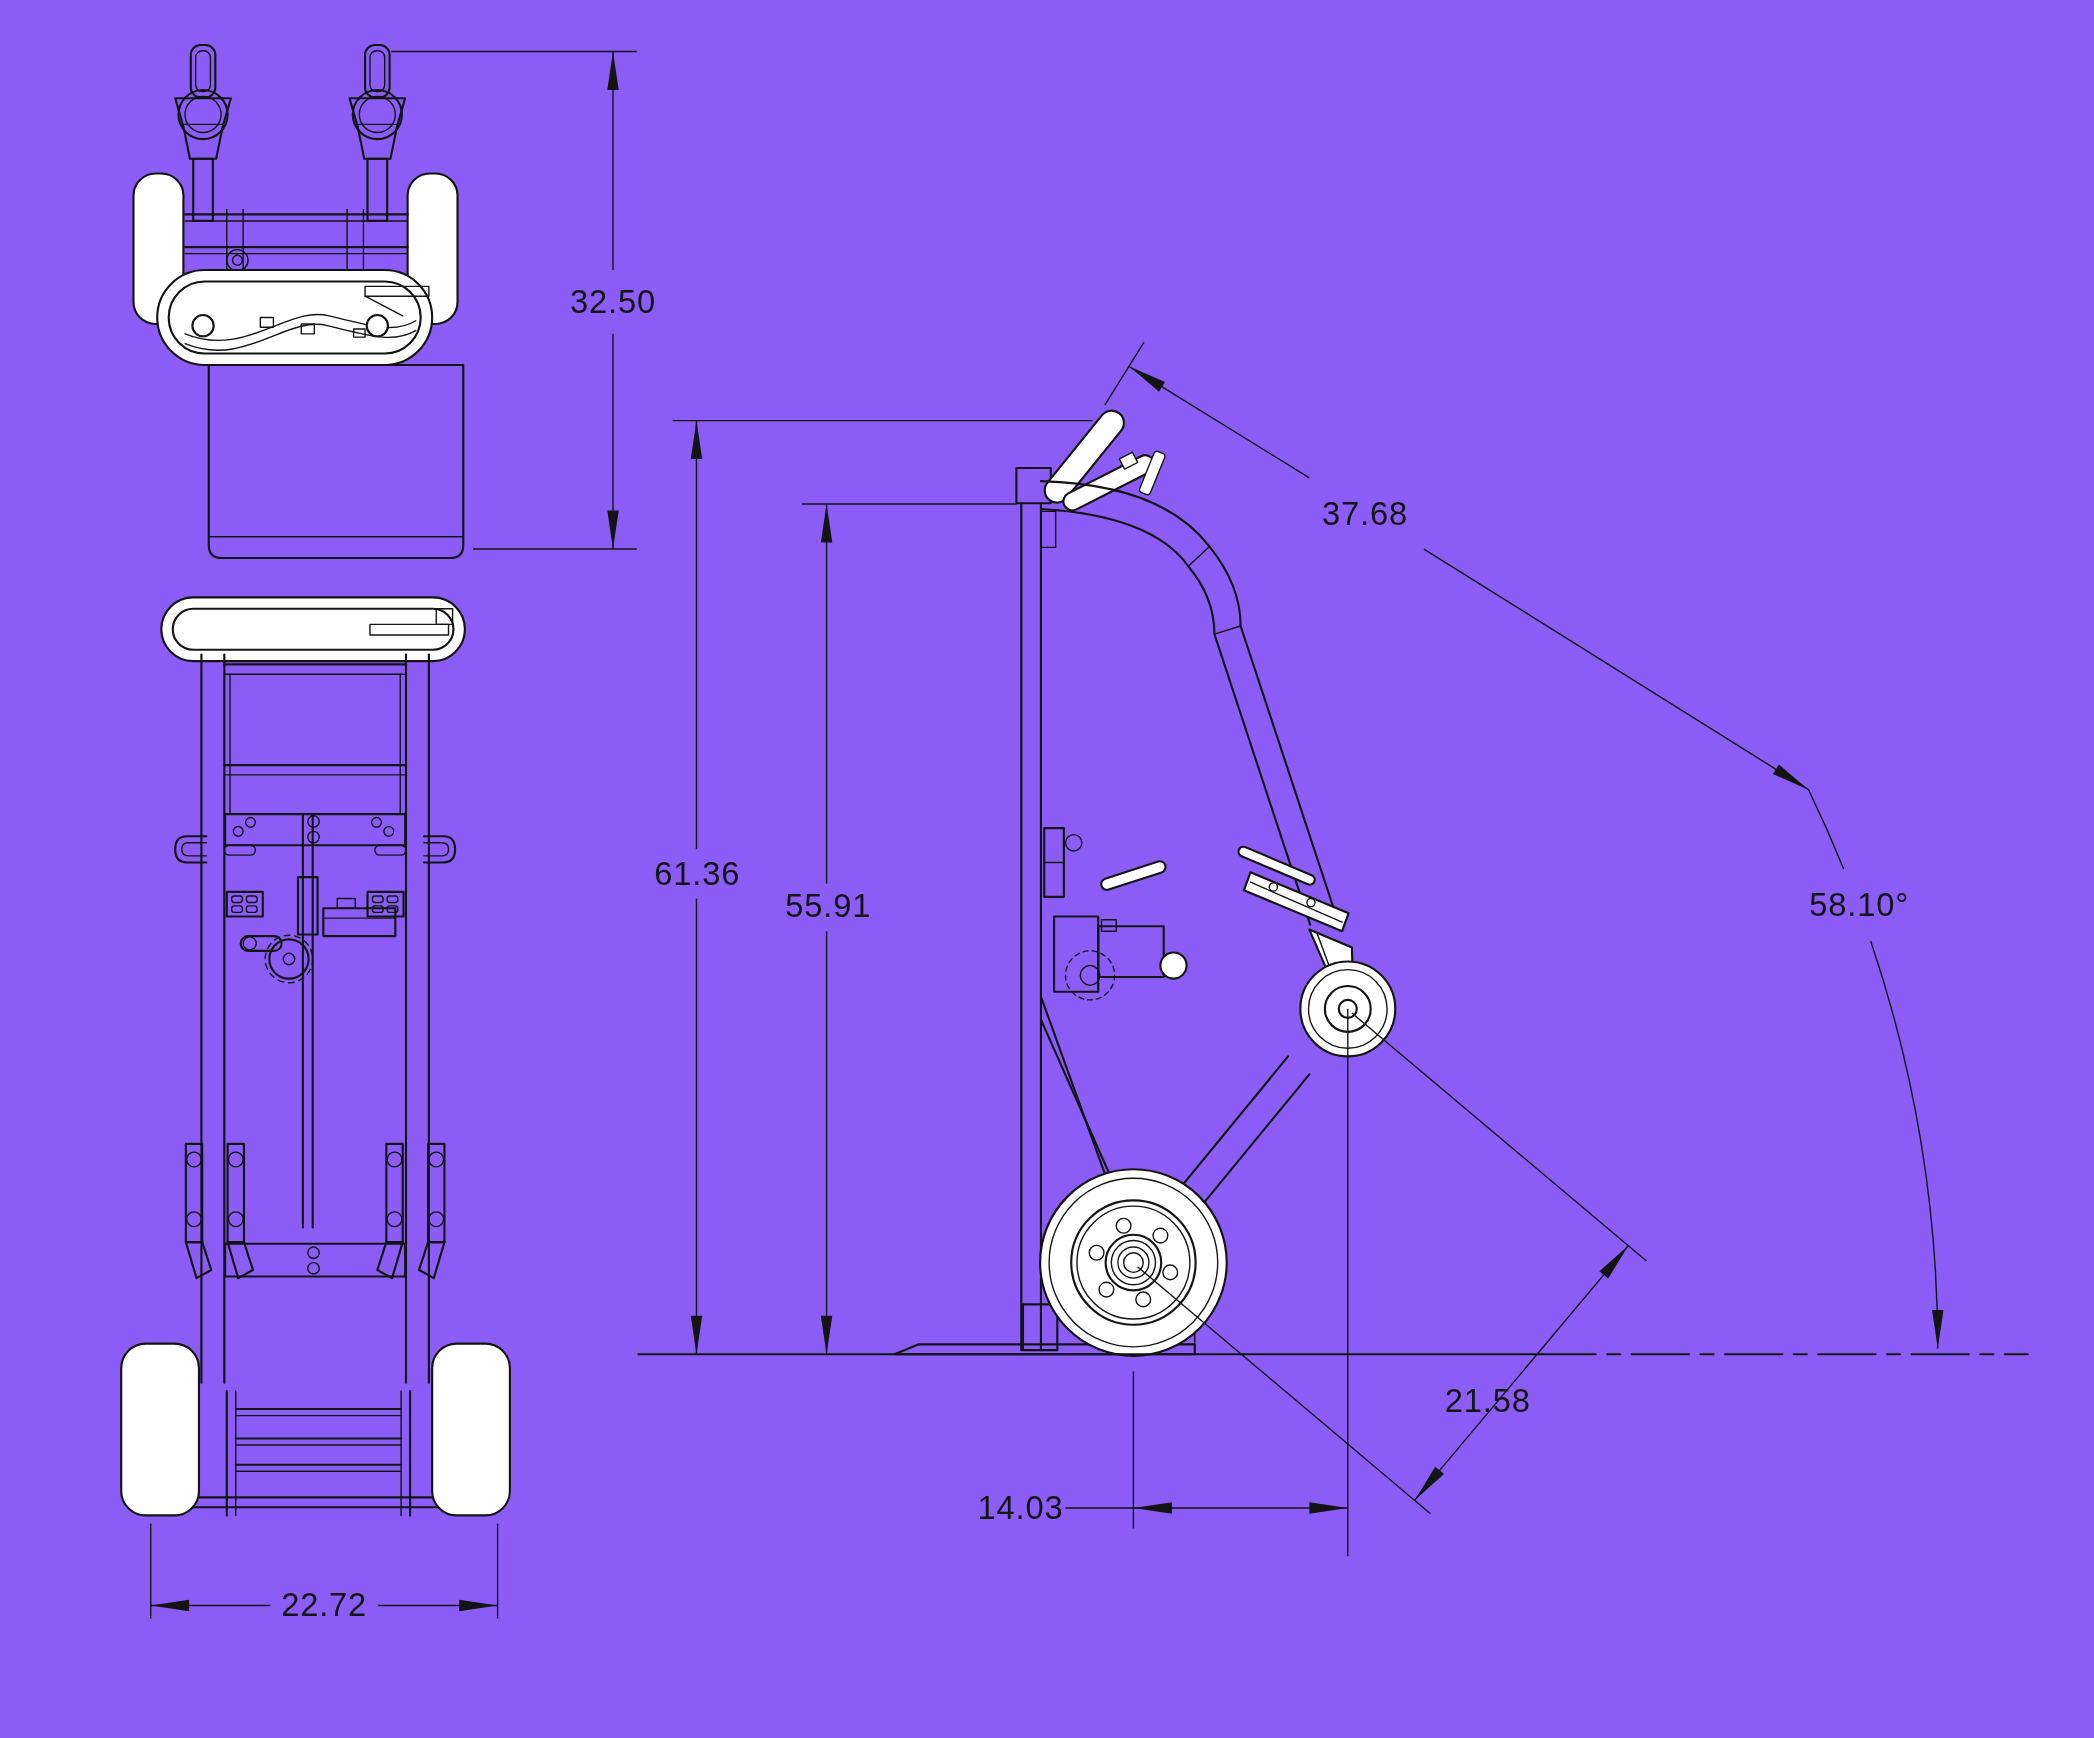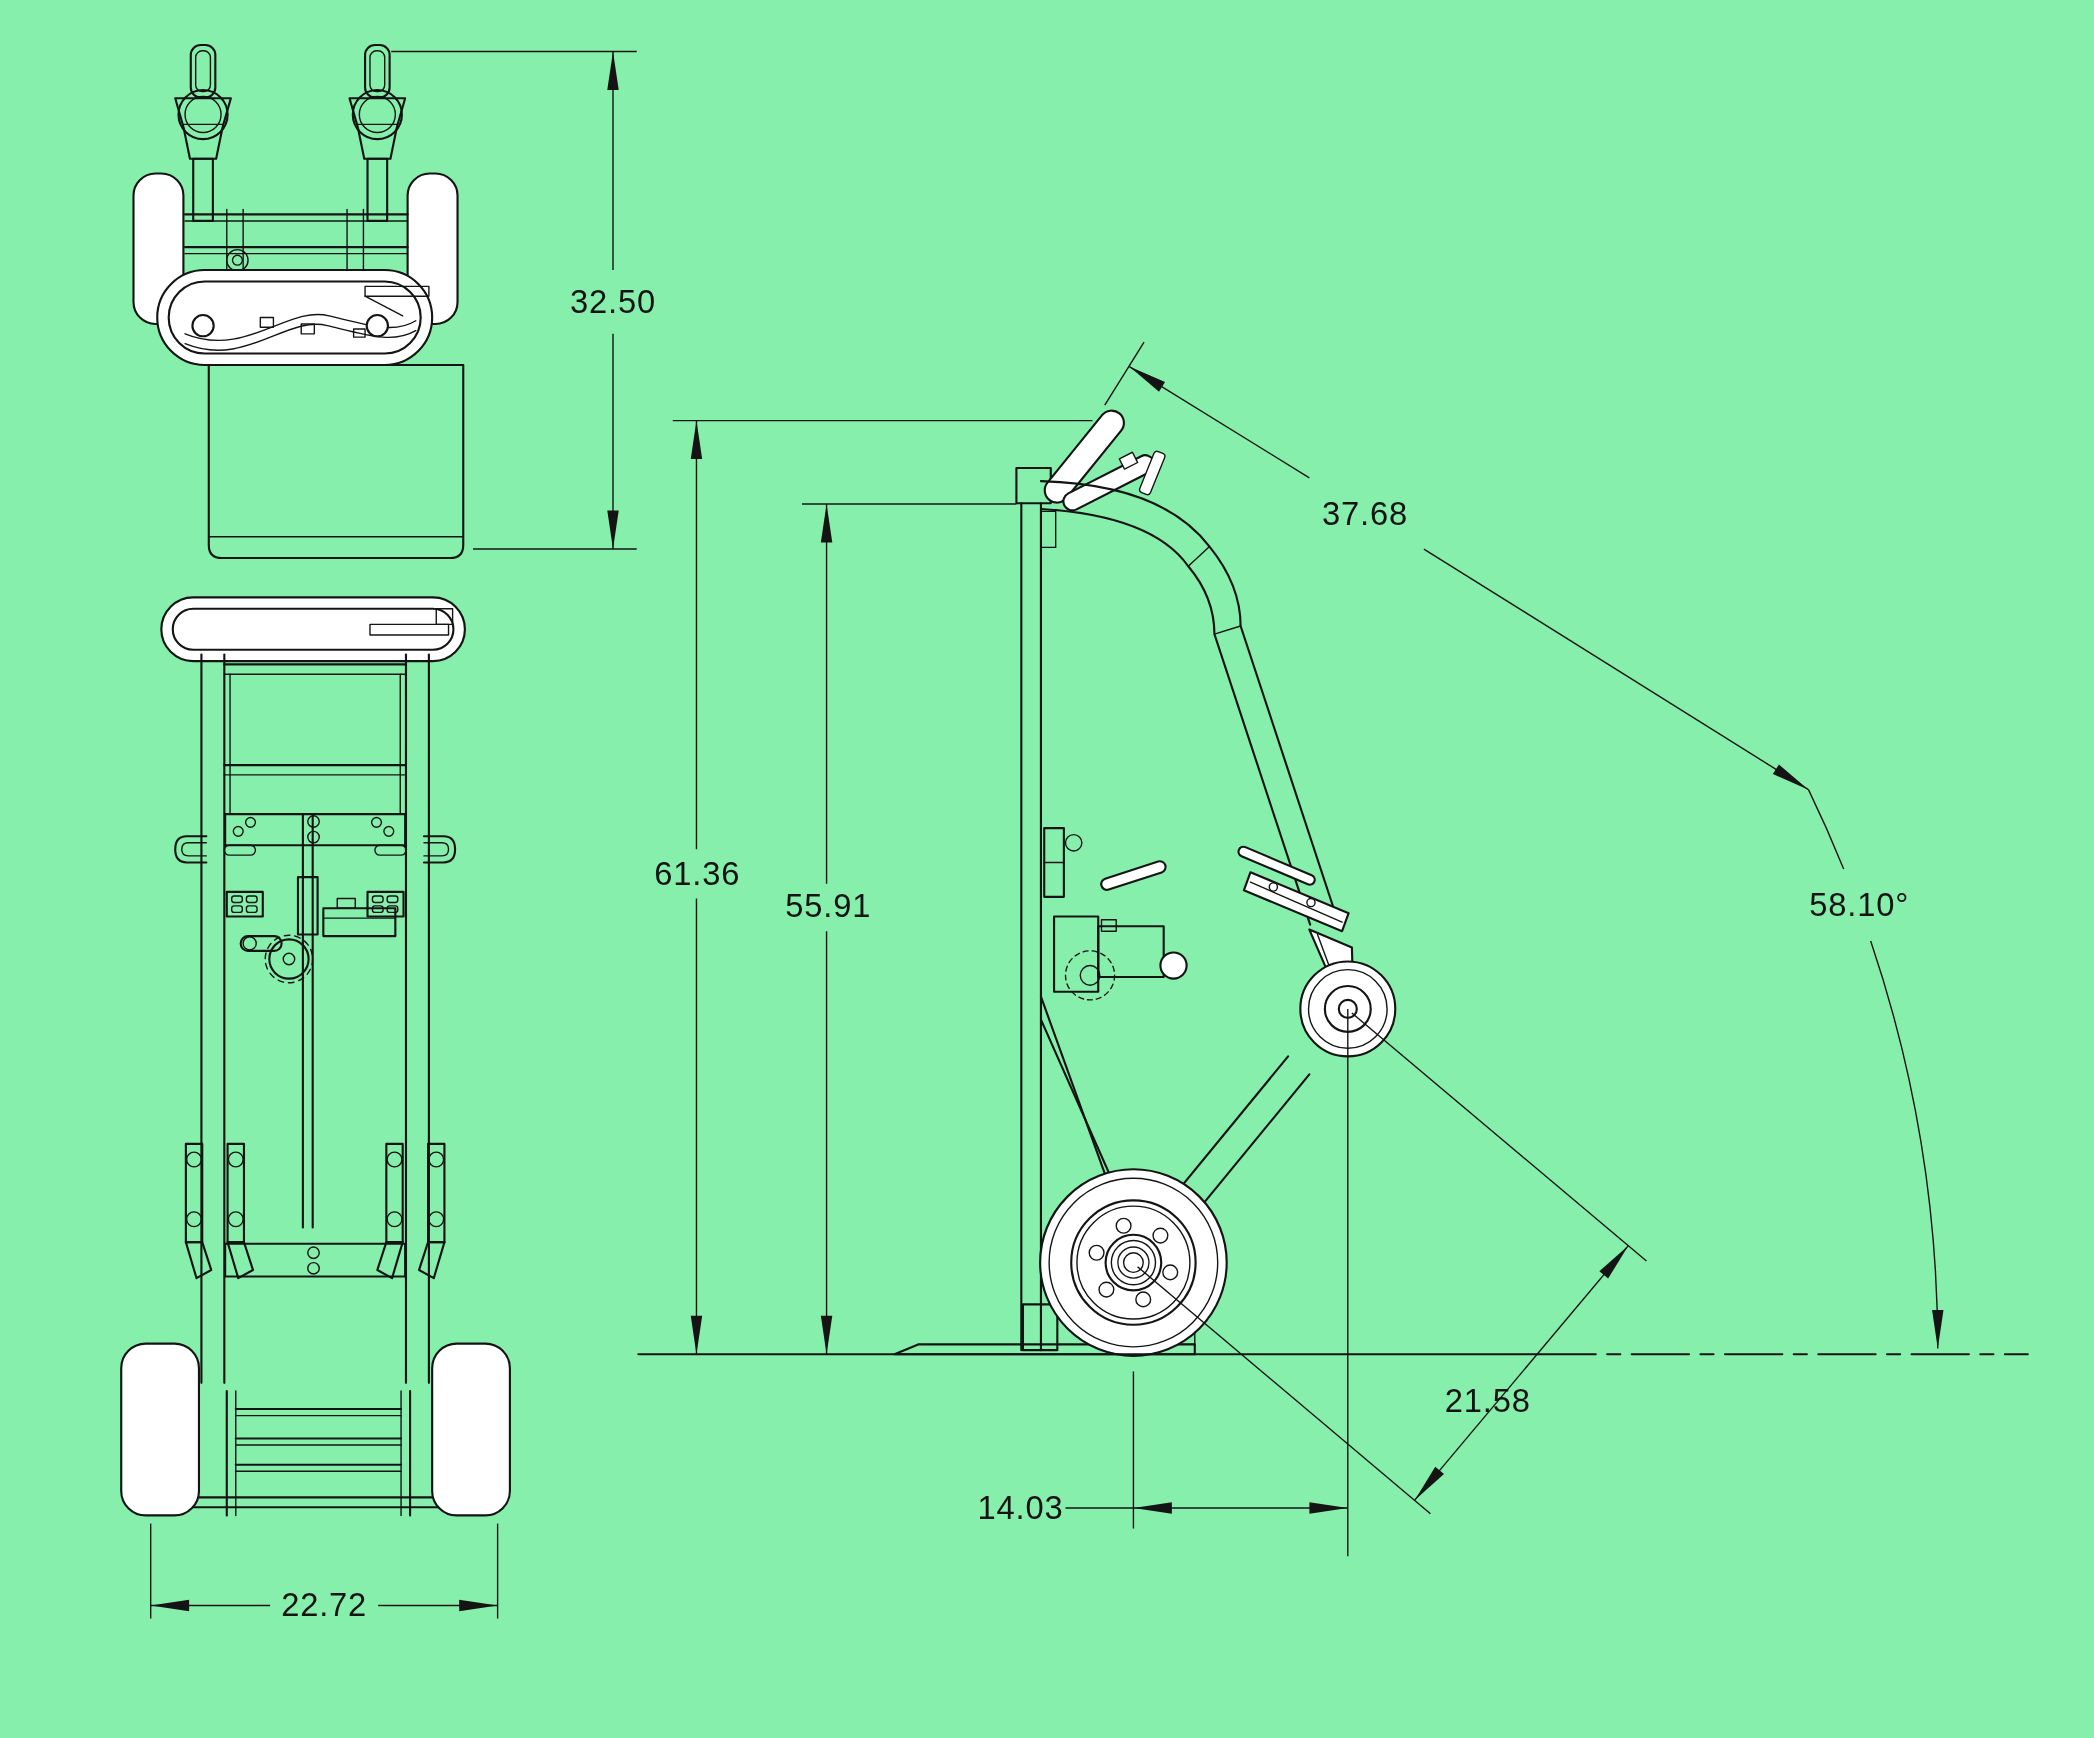--- a/index.html
+++ b/index.html
@@ -1,16 +1,16 @@
 <!DOCTYPE html>
 <html style="font-size:13px"><head>
 <meta charset="utf-8">
 <style>
   html,body{margin:0;padding:0;background:#e8e8e8;}
-  .stage{position:relative;width:2095px;height:1738px;background:#86efac;overflow:hidden;}
+  .stage{position:relative;width:2095px;height:1738px;background:#8b5cf6;overflow:hidden;}
   svg{position:absolute;left:0;top:0;width:100%;height:100%;}
   
   .s{stroke:#141414;stroke-width:2.6;fill:none;stroke-linecap:round;stroke-linejoin:round;}
   
   .t{stroke:#141414;stroke-width:1.7;fill:none;stroke-linecap:round;stroke-linejoin:round;}
   
   .d{stroke:#141414;stroke-width:1.7;fill:none;}
   .w{fill:#ffffff;}
   .dimtext{font-family:"Liberation Sans", sans-serif;font-size:40px;fill:#141414;
            text-anchor:middle;letter-spacing:1px;}

